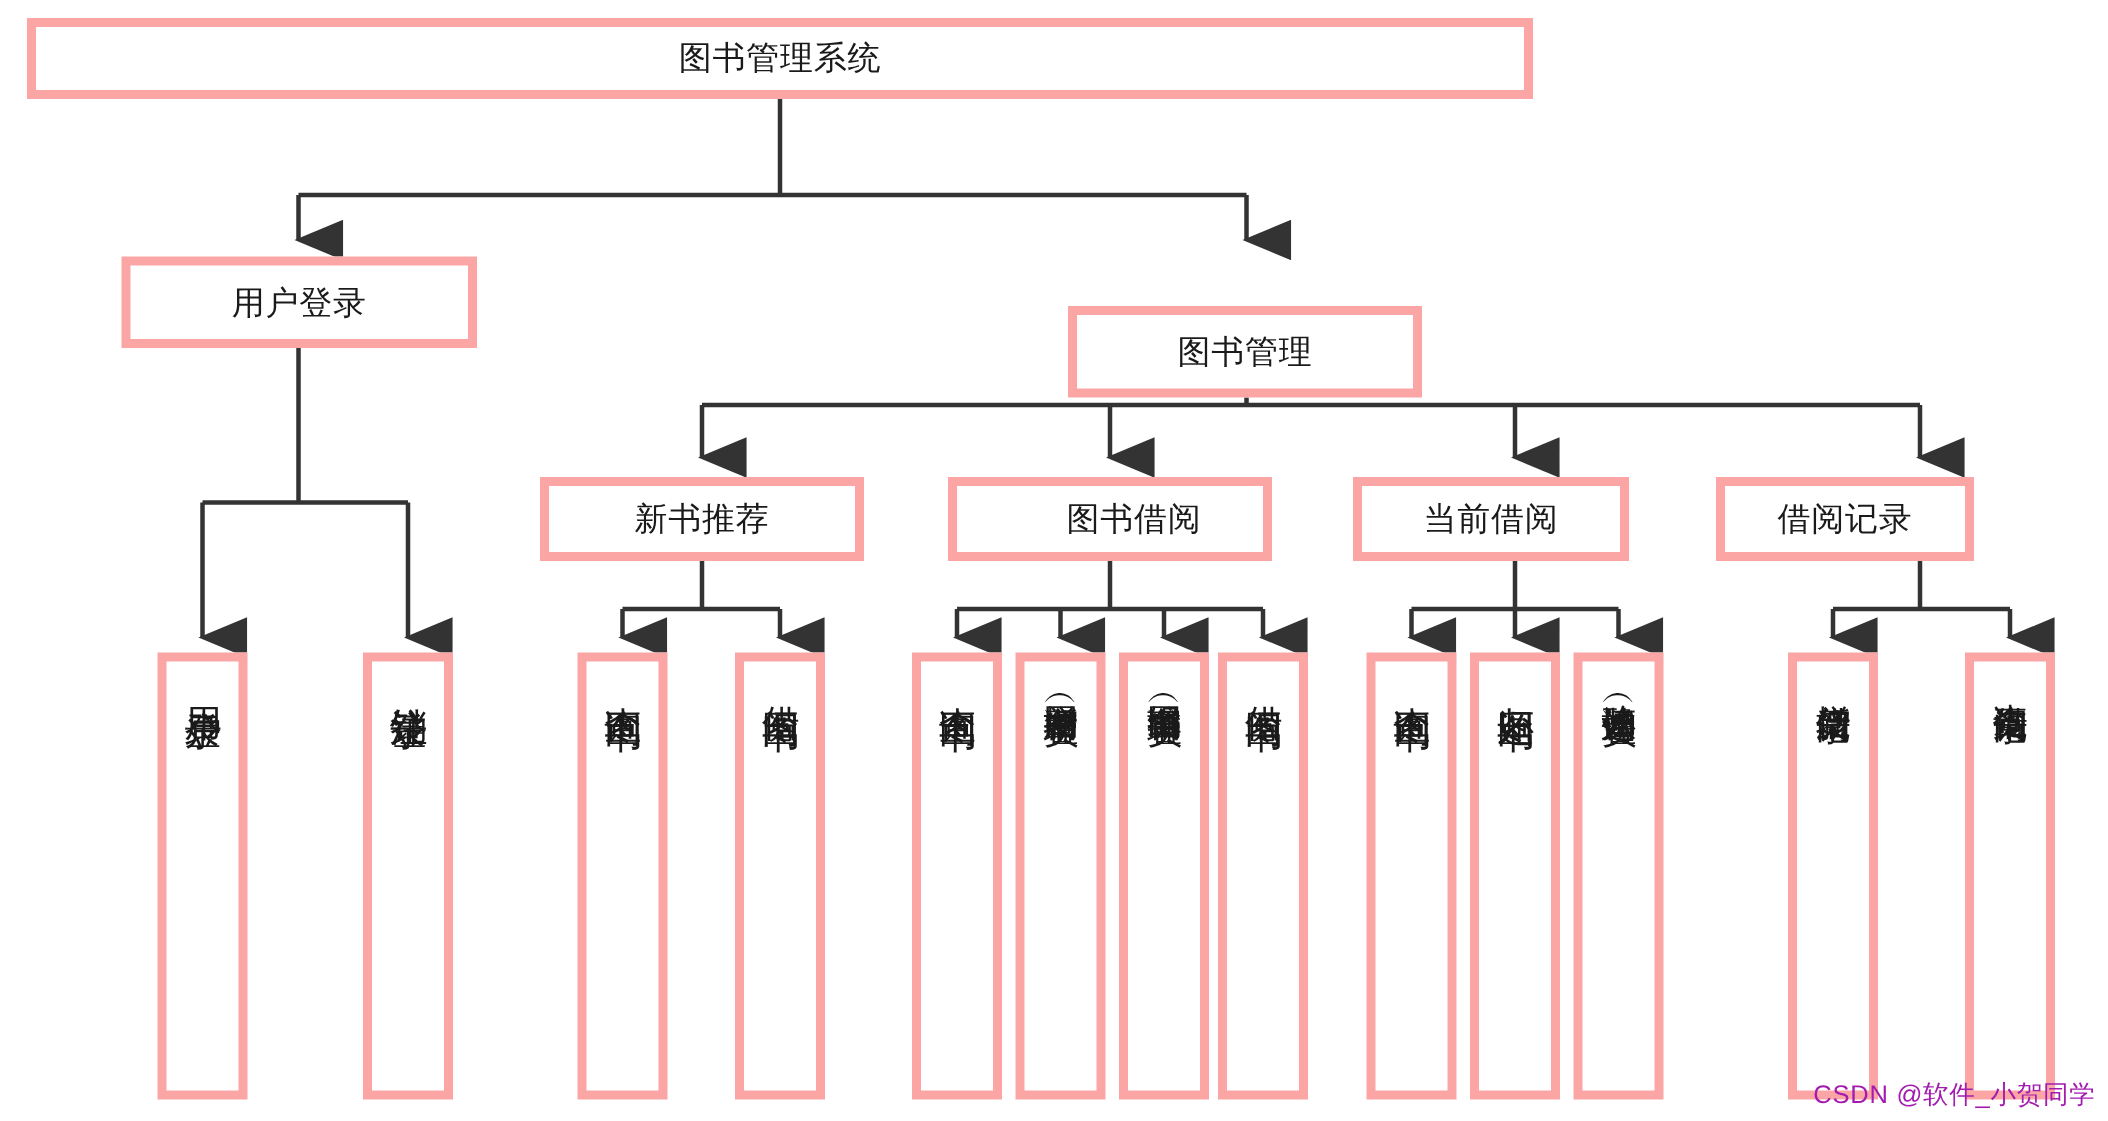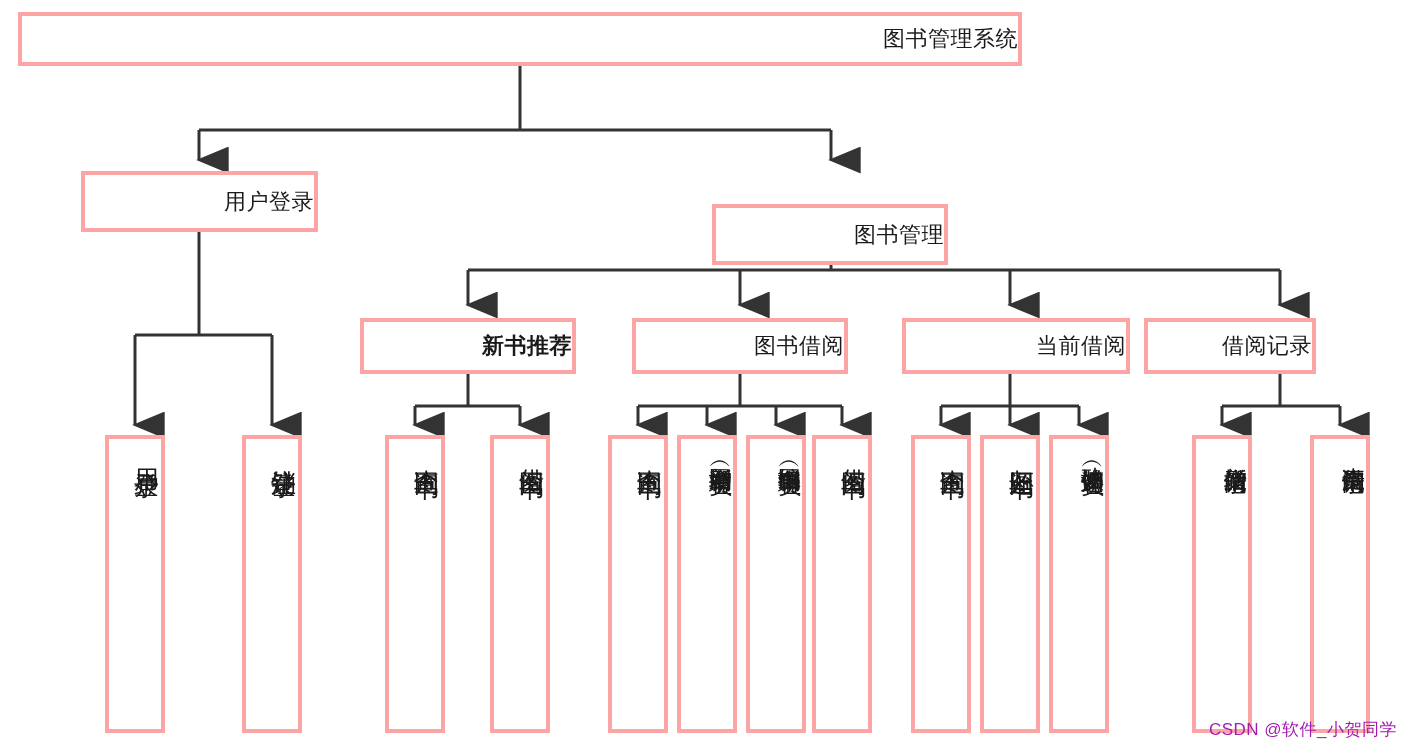--- a/index.html
+++ b/index.html
@@ -22,25 +22,25 @@
     position: absolute;
     left: 0;
     top: 0;
     width: 1405px;
     height: 747px;
     pointer-events: none;
   }
   .node {
     position: absolute;
     box-sizing: border-box;
-    border: 4px solid #fca5a5;
+    border: 6px solid #fca5a5;
     background: #ffffff;
     display: flex;
     align-items: center;
-    justify-content: flex-end;
+    justify-content: center;
     color: #1a1a1a;
     z-index: 2;
   }
   .node .lbl {
     display: block;
     text-align: center;
     line-height: 1.05;
     letter-spacing: 0.5px;
   }
   .node.horiz .lbl {
@@ -134,29 +134,29 @@
   </div>
 
   <div class="node horiz" style="left:81px; top:171px; width:237px; height:61px;">
     <span class="lbl">用户登录</span>
   </div>
 
   <div class="node horiz" style="left:712px; top:171px; width:236px; height:61px;margin-top:33px;">
     <span class="lbl">图书管理</span>
   </div>
 
-  <div class="node horiz" style="left:360px; top:318px; width:216px; height:56px;font-weight:bold;">
+  <div class="node horiz" style="left:360px; top:318px; width:216px; height:56px;">
     <span class="lbl">新书推荐</span>
   </div>
 
   <div class="node horiz" style="left:632px; top:318px; width:216px; height:56px;padding-left:32px;">
     <span class="lbl">图书借阅</span>
   </div>
 
-  <div class="node horiz" style="left:902px; top:318px; width:228px; height:56px;">
+  <div class="node horiz" style="left:902px; top:318px; width:184px; height:56px;">
     <span class="lbl">当前借阅</span>
   </div>
 
   <div class="node horiz" style="left:1144px; top:318px; width:172px; height:56px;">
     <span class="lbl">借阅记录</span>
   </div>
 
   <div class="node vert" style="left:105px; top:435px; width:60px; height:298px;">
     <span class="lbl">用户登录</span>
   </div>

